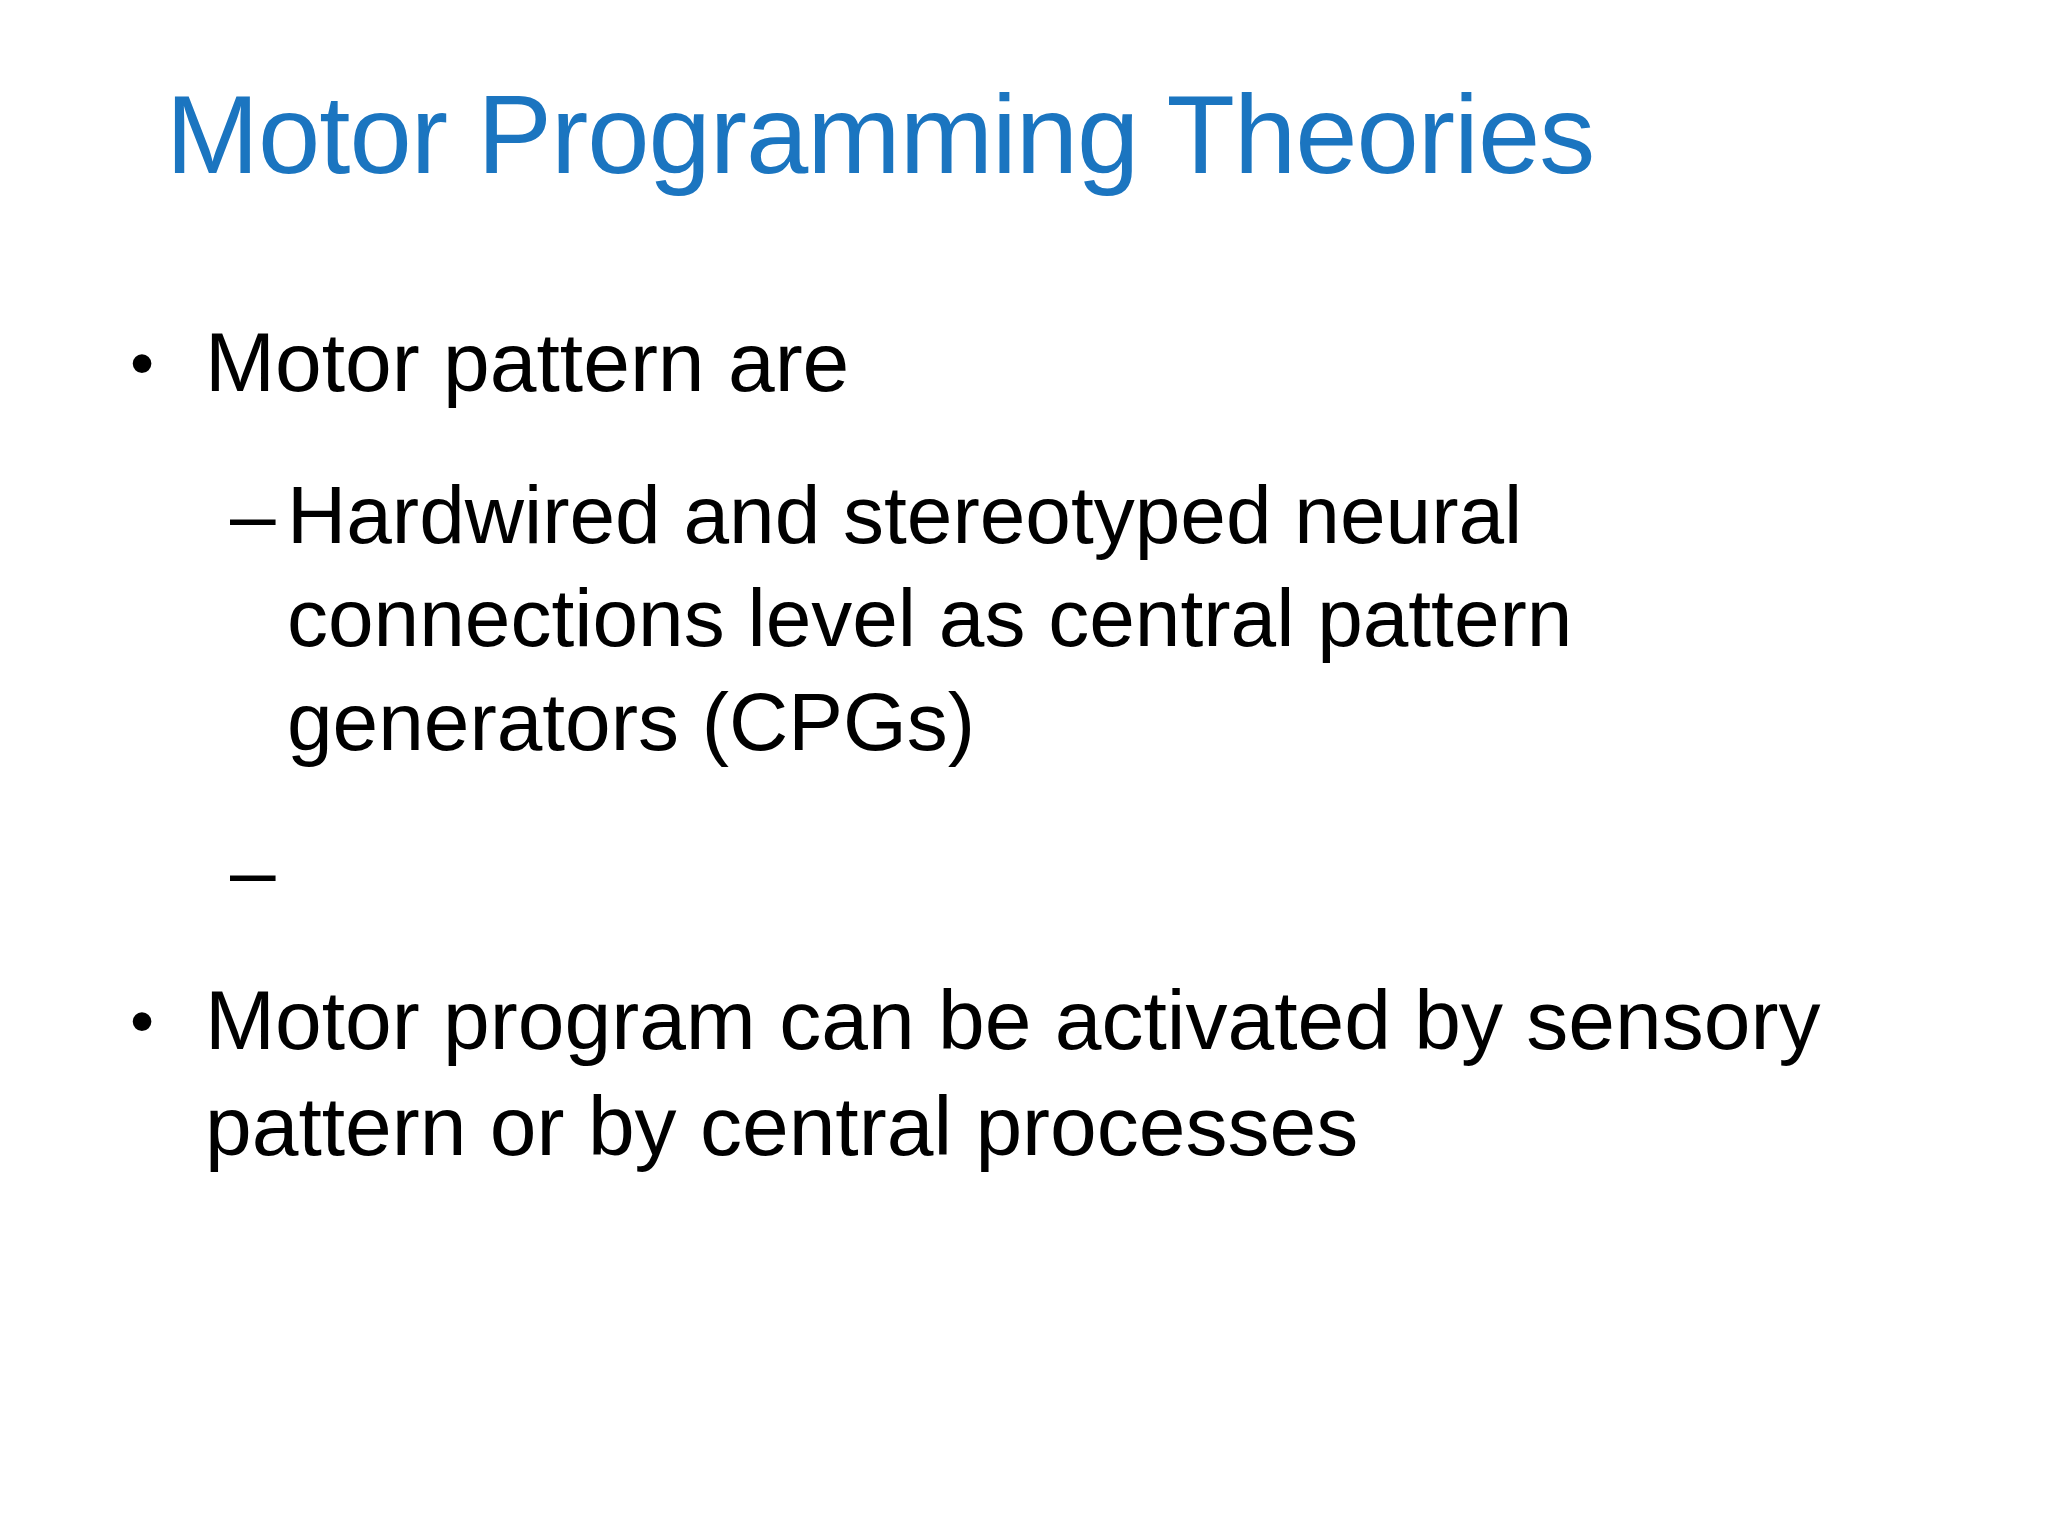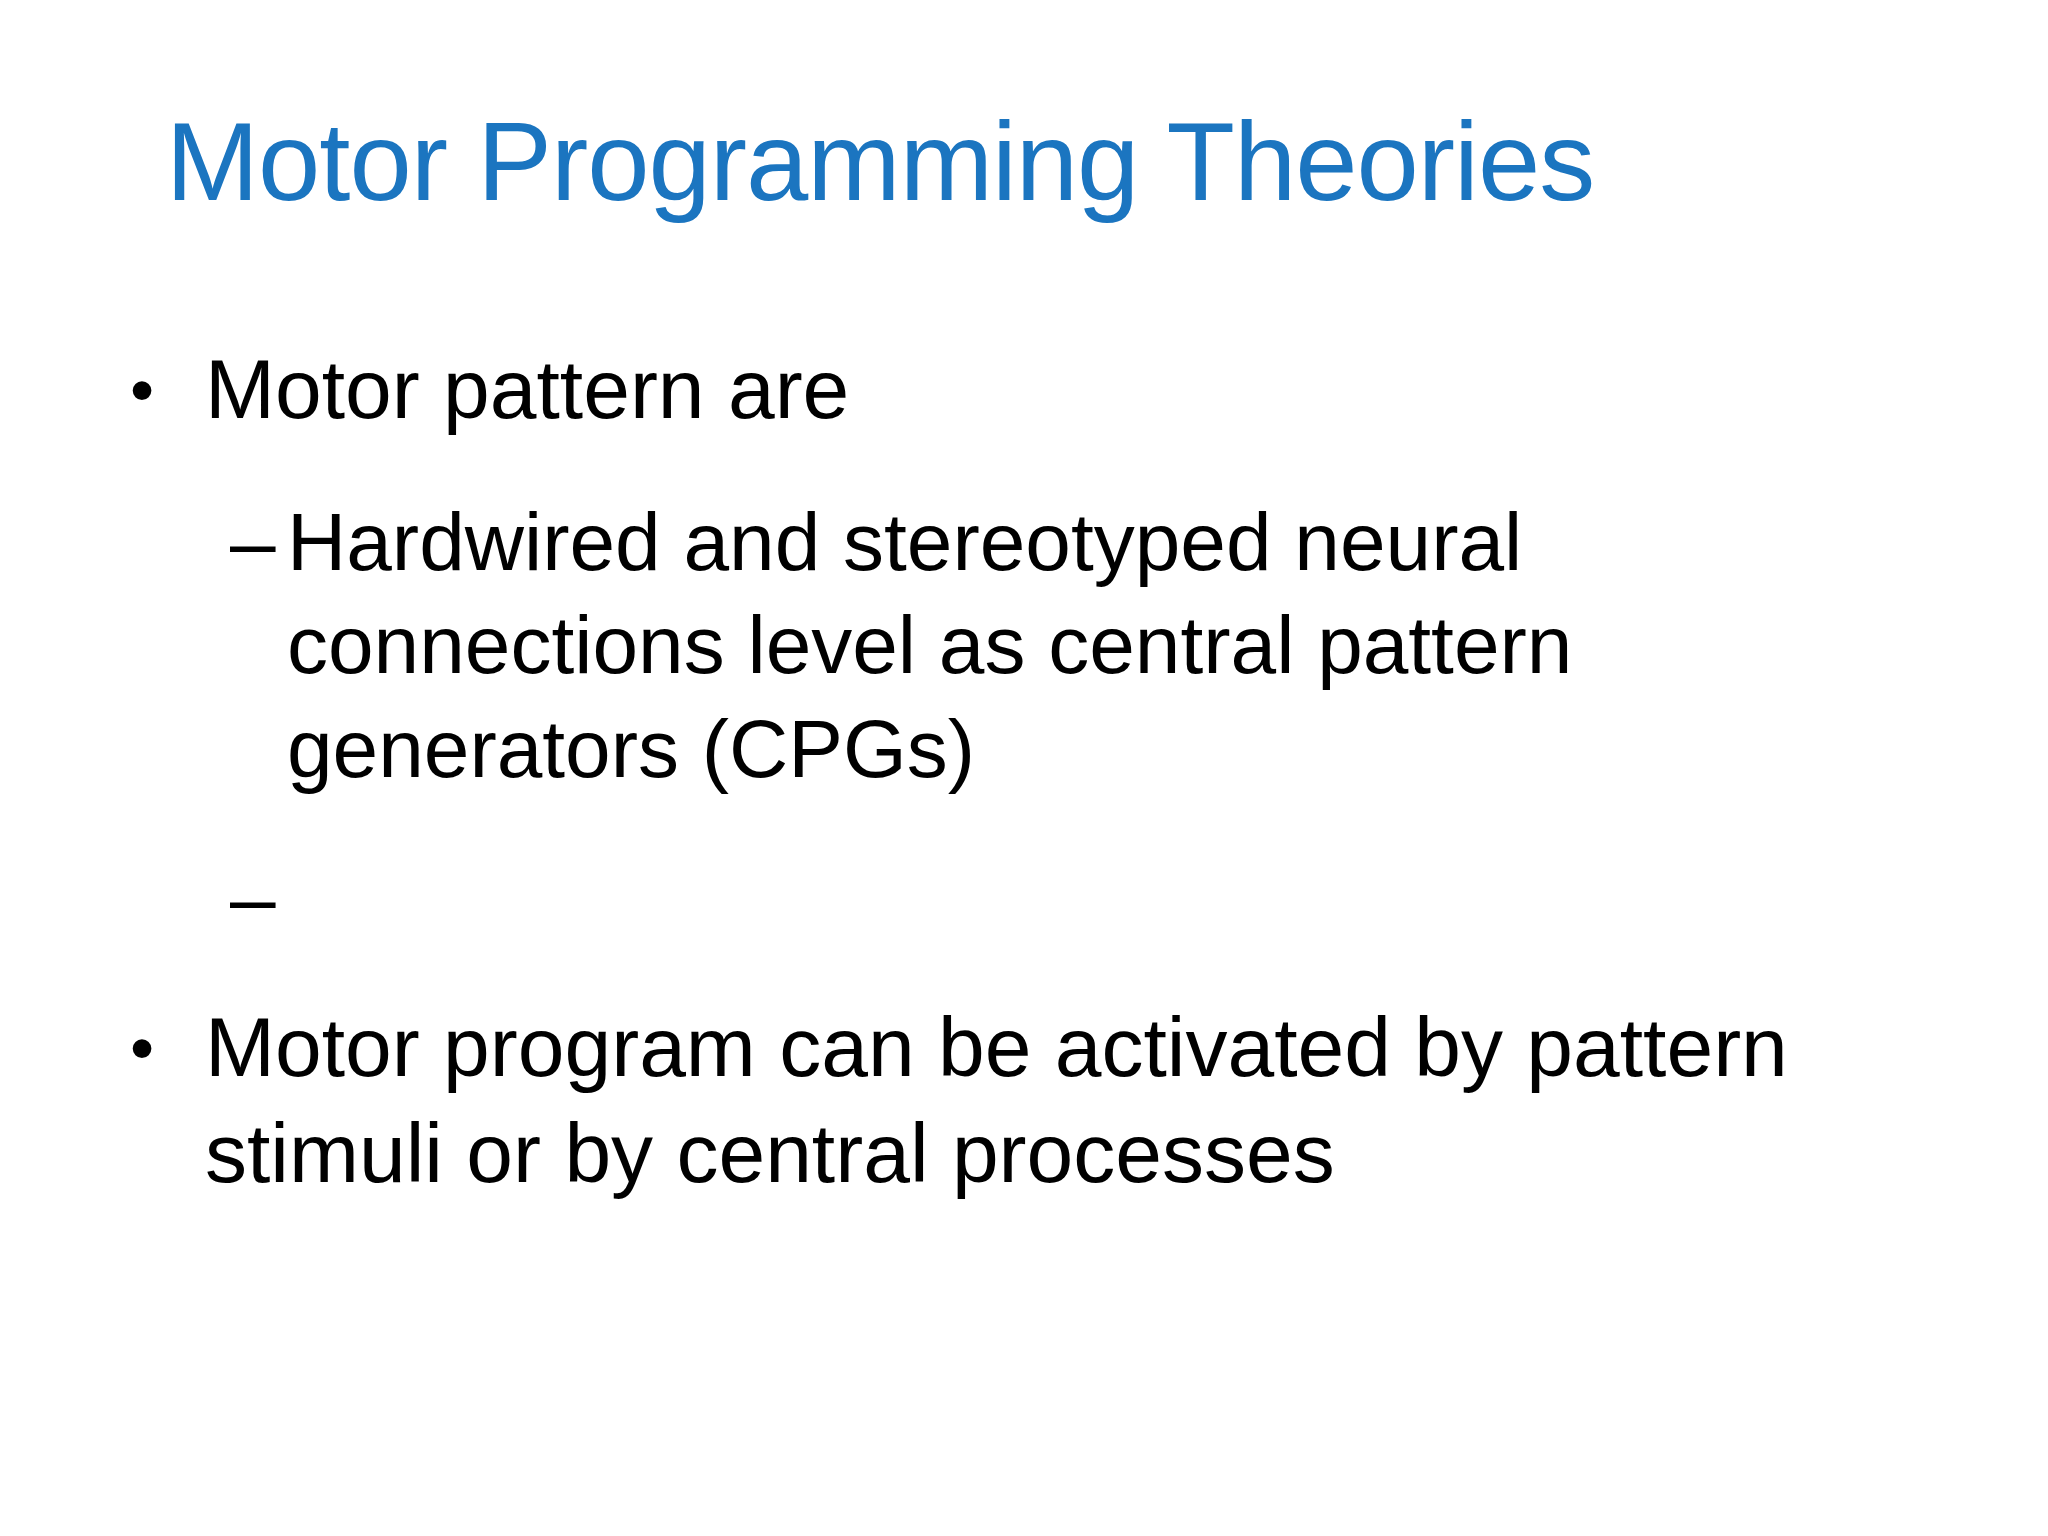--- a/index.html
+++ b/index.html
@@ -11,21 +11,21 @@
     width: 2048px;
     height: 1536px;
     overflow: hidden;
     font-family: "Liberation Sans", sans-serif;
   }
   .slide {
     position: relative;
     width: 1760px;
     height: 1536px;
     box-sizing: border-box;
-    padding-top: 95px;
+    padding-top: 68px;
     background: #ffffff;
   }
   .slide-title {
     margin: 0;
     text-align: center;
     font-size: 112px;
     font-weight: 400;
     line-height: 1.2;
     letter-spacing: -1px;
   }
@@ -84,17 +84,17 @@
       <span class="marker">–</span>
       <div class="li-text">Hardwired and stereotyped neural connections level as central pattern generators (CPGs)</div>
     </div>
 
     <div class="li l2">
       <span class="marker">–</span>
     </div>
 
     <div class="li l1">
       <span class="marker">•</span>
-      <div class="li-text">Motor program can be activated by pattern stimuli or by central processes</div>
+      <div class="li-text">Motor program can be activated by sensory pattern or by central processes</div>
     </div>
 
   </div>
 </div>
 
 </body></html>

